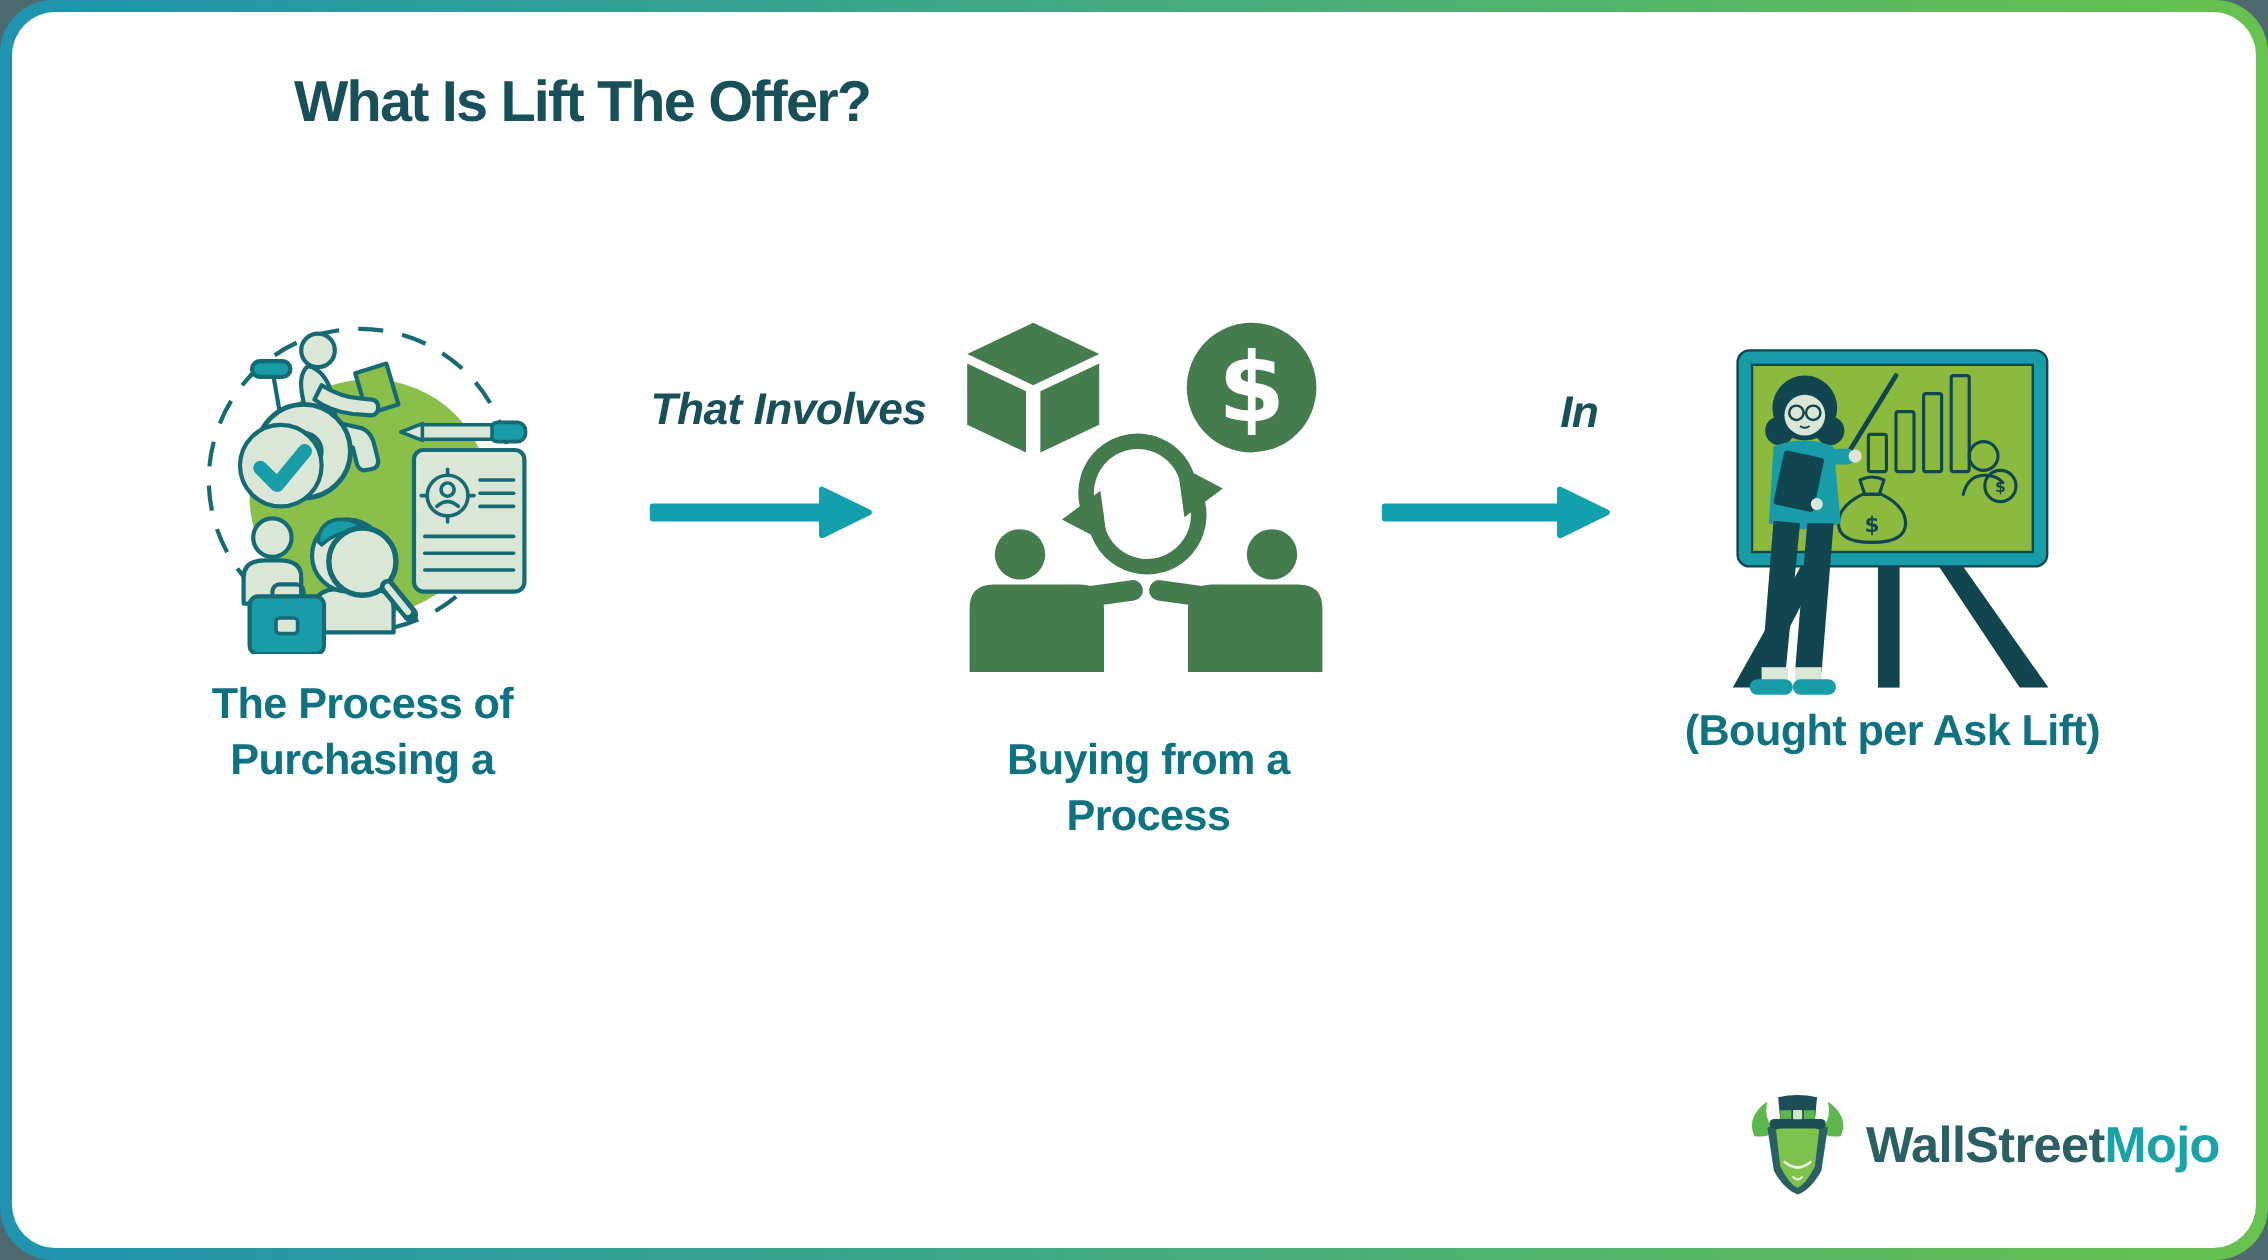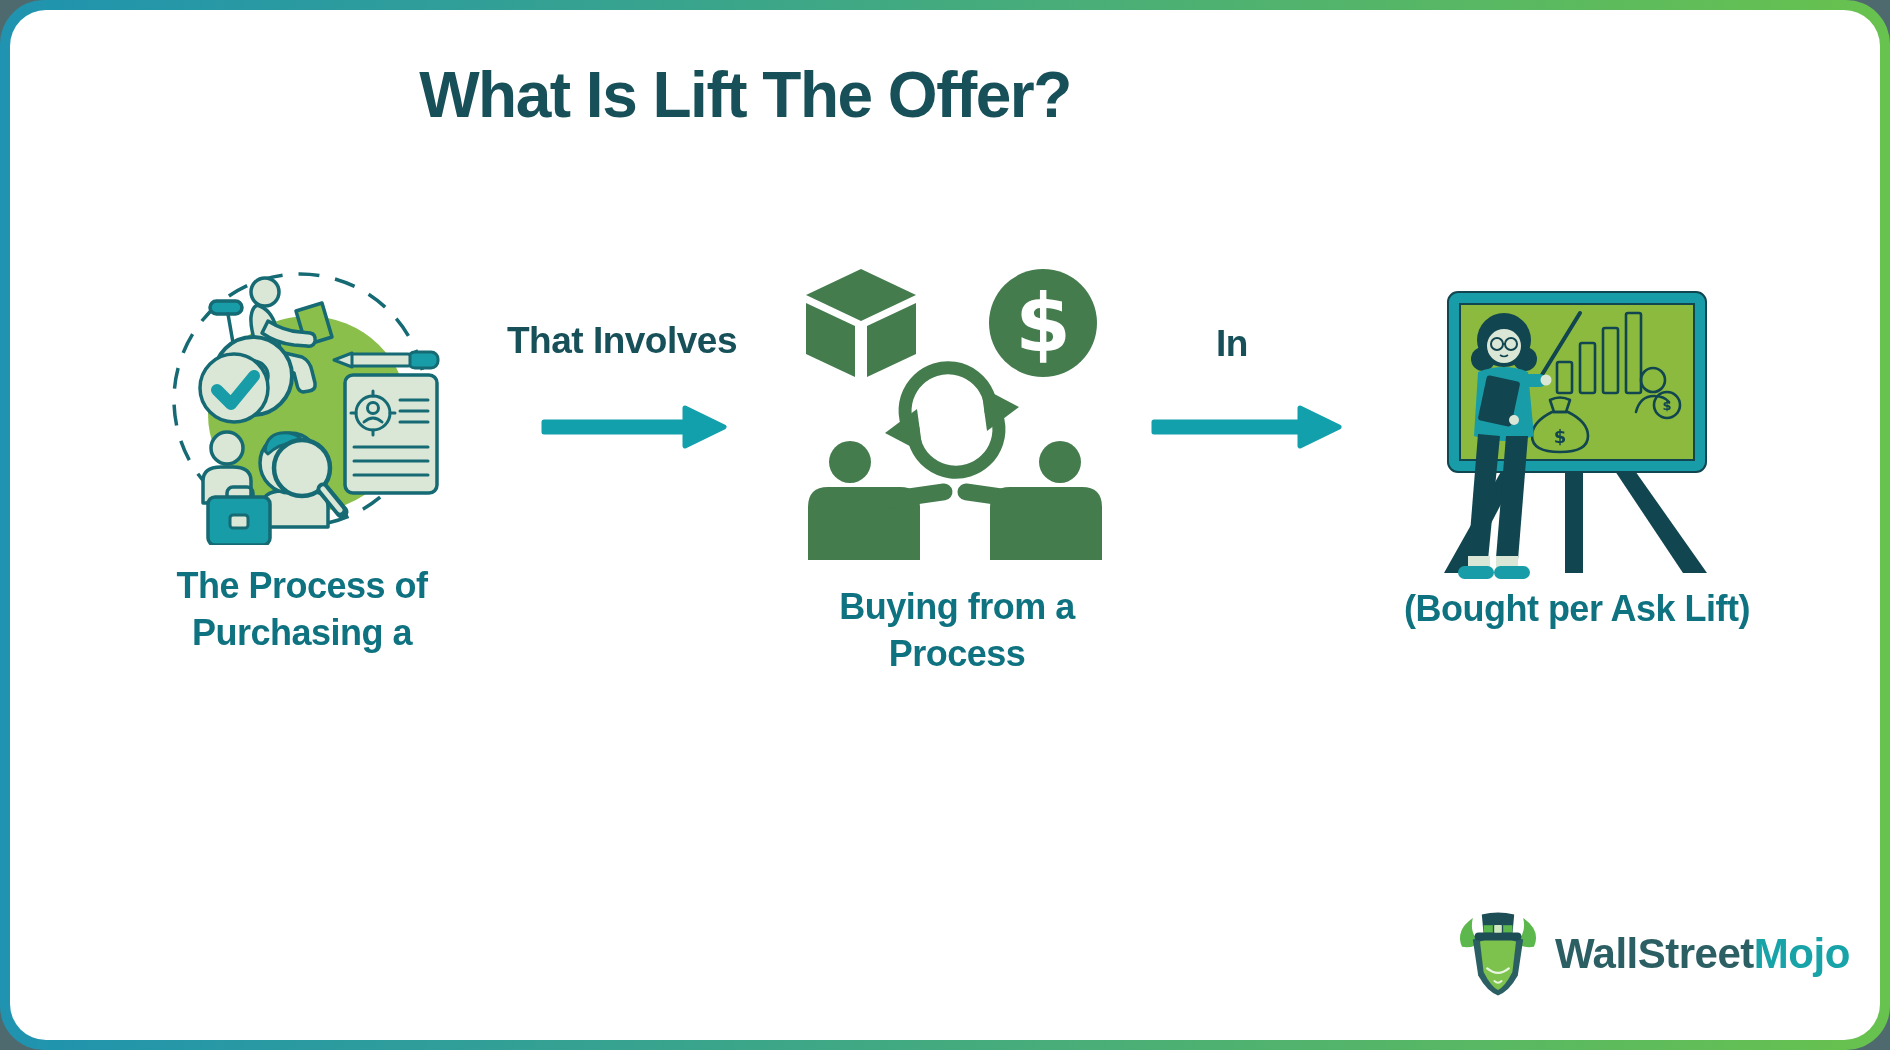--- a/index.html
+++ b/index.html
@@ -22,31 +22,31 @@
   .card-border{
     position:absolute;inset:0;border-radius:44px;
     background:linear-gradient(90deg,var(--border-grad-start),var(--border-grad-end));
   }
   .card{
     position:absolute;inset:10px;border-radius:36px;background:var(--card-bg);
   }
   .abs{position:absolute;}
   .title{
     position:absolute;top:58px;left:245px;width:1000px;margin:0;
-    text-align:center;font-size:64px;font-weight:800;letter-spacing:-1.5px;
+    text-align:left;font-size:48px;font-weight:800;letter-spacing:-1.5px;
     color:var(--title);
   }
   .caption{
     position:absolute;text-align:center;font-weight:800;
     font-size:36px;line-height:47px;letter-spacing:-0.5px;color:var(--caption);
   }
   .caption .line{display:block;white-space:nowrap;}
   .connector-label{
-    position:absolute;text-align:center;font-weight:800;
-    font-size:37px;letter-spacing:-0.5px;color:var(--connector-label);white-space:nowrap;
+    position:absolute;text-align:right;font-weight:800;
+    font-size:37px;letter-spacing:-0.5px;color:var(--connector-label);white-space:nowrap;font-style:italic;
   }
   .logo{position:absolute;left:1453px;top:905px;display:flex;align-items:center;}
   .logo-text{font-size:42px;font-weight:800;letter-spacing:-0.5px;margin-left:12px;white-space:nowrap;}
   .logo-text .primary{color:var(--logo-primary);}
   .logo-text .accent{color:var(--logo-accent);}
   
   .ol{stroke:var(--outline-teal);stroke-width:3.5px;stroke-linejoin:round;stroke-linecap:round;}
   .olthin{stroke:var(--outline-teal);stroke-width:3px;stroke-linejoin:round;stroke-linecap:round;}
   .fl{fill:var(--light-fill);}
   .fb{fill:var(--blob-green);}
@@ -162,21 +162,21 @@
       <polygon class="fg" points="186,132 224,152 192,176" transform="rotate(180 157 165)"></polygon>
     </g>
     <g id="person-fig" class="fg">
       <circle cx="55" cy="207" r="21"></circle>
       <path d="M13,305 V252 Q13,232 33,232 H105 Q125,232 125,252 V305 Z"></path>
       <rect x="88" y="237" width="70" height="17" rx="8.5" transform="rotate(-8 88 245)"></rect>
     </g>
     <use href="#person-fig" transform="translate(320 0) scale(-1 1)"></use>
   </svg>
 
-  <div class="caption" style="left:757px;top:583px;width:400px">
+  <div class="caption" style="left:757px;top:609px;width:400px">
     <span class="line">Buying from a</span>
     <span class="line">Process</span>
   </div>
 
   <div class="connector-label" style="left:1132px;top:323px;width:200px">In</div>
   <svg class="abs" style="left:1150px;top:402px" width="195" height="50" viewBox="0 0 195 50">
     <polygon class="arrow-shape" points="4,20 150,20 150,6 189,25 150,44 150,30 4,30"></polygon>
   </svg>
 
   <svg class="abs" style="left:1420px;top:240px" width="350" height="345" viewBox="0 0 350 345">

